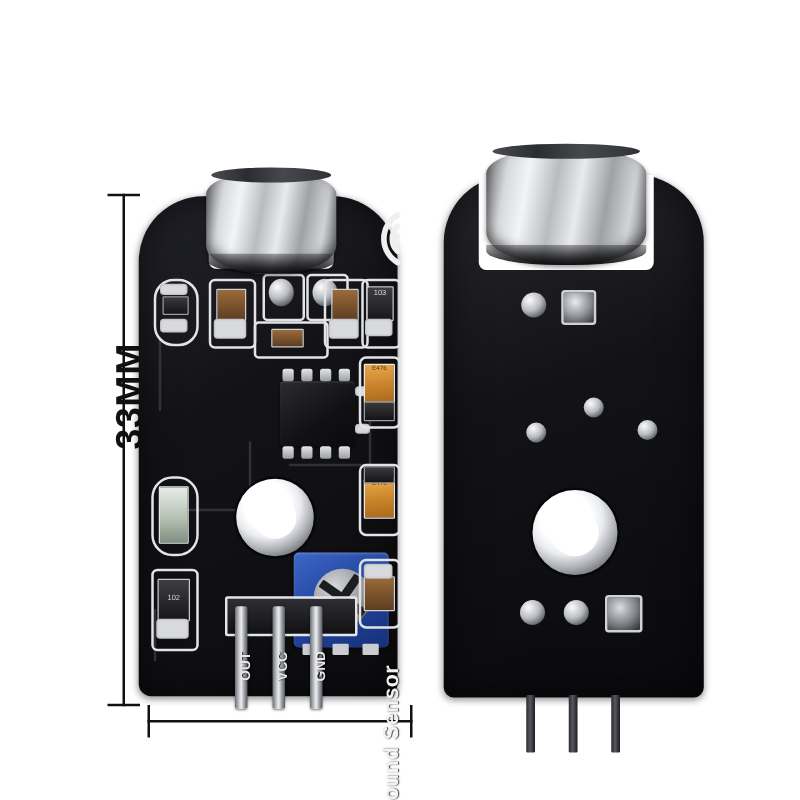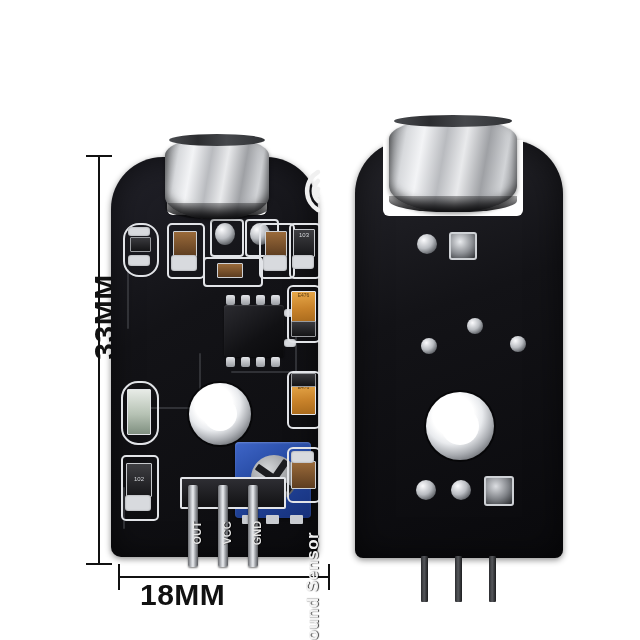--- a/index.html
+++ b/index.html
@@ -111,21 +111,20 @@
 <div id="stage">
 
   <div class="dimline-v"></div>
   <div class="dimcap" id="vcap-top"></div>
   <div class="dimcap" id="vcap-bot"></div>
   <div class="dim-text" id="dim-v-label">33MM</div>
 
   <div class="dimline-h"></div>
   <div class="dimcap" id="hcap-l"></div>
   <div class="dimcap" id="hcap-r"></div>
-  <div class="dim-text" id="dim-h-label">18MM</div>
 
   <div class="board front">
 
     <div class="trace" style="left:16px;top:250px;width:74px;height:2px;"></div>
     <div class="trace" style="left:88px;top:196px;width:2px;height:56px;"></div>
     <div class="trace" style="left:120px;top:214px;width:66px;height:2px;"></div>
     <div class="trace" style="left:184px;top:160px;width:2px;height:56px;"></div>
     <div class="trace" style="left:12px;top:330px;width:2px;height:42px;"></div>
     <div class="trace" style="left:150px;top:300px;width:48px;height:2px;"></div>
     <div class="trace" style="left:16px;top:112px;width:2px;height:60px;"></div>

